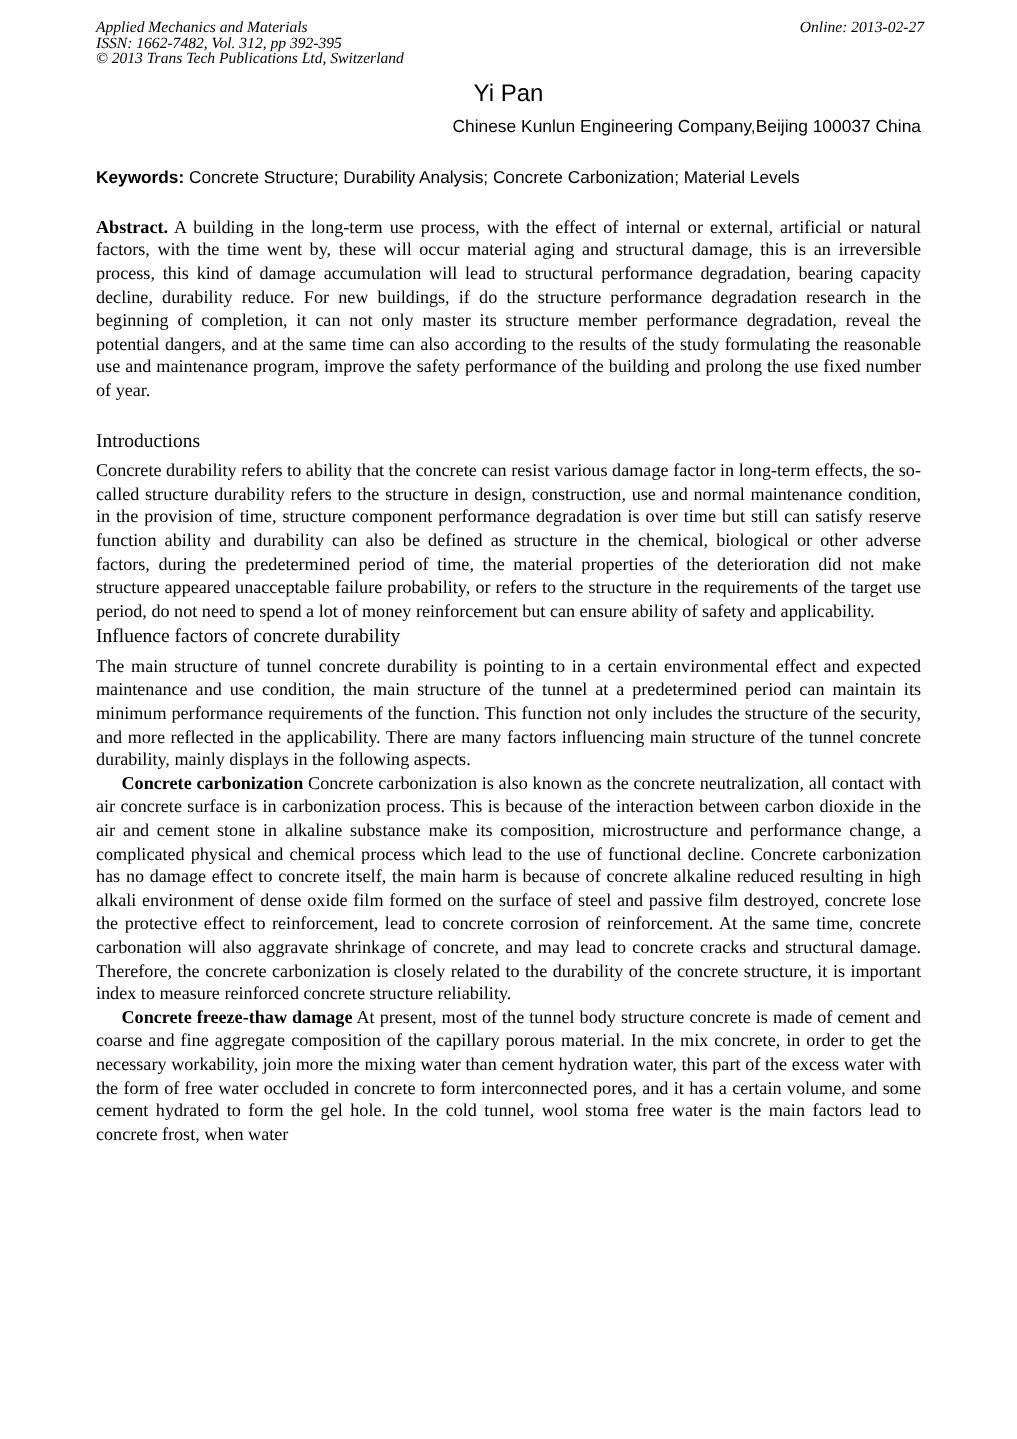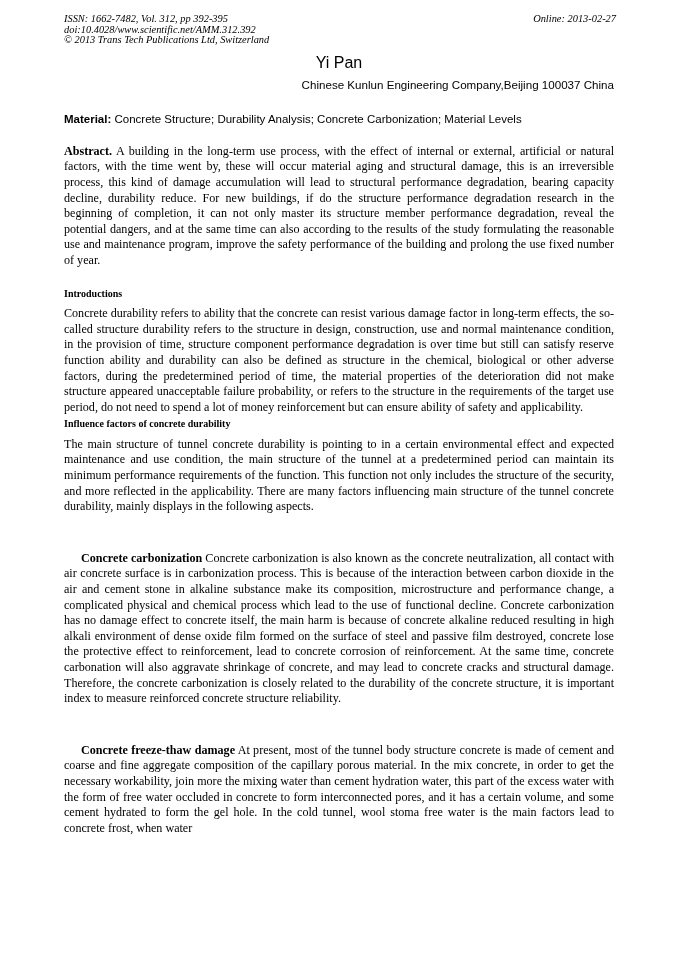--- a/index.html
+++ b/index.html
@@ -7,42 +7,42 @@
   .page { position: absolute; left: 64px; top: 14px; width: 550px; }
   .hdr { position: relative; font-family: "Liberation Serif", serif; font-style: italic; font-size: 10.4px; line-height: 10.6px; }
   .hdr .online { position: absolute; right: -2px; top: 0; text-align: right; }
   .title { font-family: "Liberation Sans", sans-serif; font-weight: bold; font-size: 14.6px; text-align: center; margin-top: 19px; line-height: 18px; }
   .author { font-family: "Liberation Sans", sans-serif; font-size: 16px; text-align: center; margin-top: 8px; line-height: 18px; }
   .affil { font-family: "Liberation Sans", sans-serif; font-size: 11.6px; text-align: right; margin-top: 6px; line-height: 14px; }
   .keywords { font-family: "Liberation Sans", sans-serif; font-size: 11.5px; margin-top: 20px; line-height: 14px; }
   .keywords b { font-weight: bold; }
   .body { font-family: "Liberation Serif", serif; font-size: 12.1px; line-height: 15.6px; text-align: justify; }
   .abstract { margin-top: 18px; }
-  .sec { font-family: "Liberation Serif", serif; font-weight: bold; font-size: 10px; line-height: 15.6px; }
+  .sec { font-family: "Liberation Serif", serif; font-weight: normal; font-size: 13px; line-height: 15.6px; }
   .sec1 { margin-top: 17px; margin-bottom: 5px; }
   .sec2 { margin-top: 1px; margin-bottom: 5px; }
-  .indent { text-indent: 17px; margin-top: 36px; }
+  .indent { text-indent: 17px; }
   p { margin: 0; }
 </style>
 </head>
 <body>
 
 <div class="page">
 
   <div class="hdr">
+    <div>Applied Mechanics and Materials</div>
     <div>ISSN: 1662-7482, Vol. 312, pp 392-395</div>
-    <div>doi:10.4028/www.scientific.net/AMM.312.392</div>
     <div>© 2013 Trans Tech Publications Ltd, Switzerland</div>
     <div class="online">Online: 2013-02-27</div>
   </div>
 
   <div class="author">Yi Pan</div>
   <div class="affil">Chinese Kunlun Engineering Company,Beijing 100037 China</div>
 
-  <div class="keywords"><b>Material:</b><span> Concrete Structure; Durability Analysis; Concrete Carbonization; Material Levels</span></div>
+  <div class="keywords"><b>Keywords:</b><span> Concrete Structure; Durability Analysis; Concrete Carbonization; Material Levels</span></div>
 
   <p class="body abstract"><b>Abstract.</b><span> A building in the long-term use process, with the effect of internal or external, artificial or natural factors, with the time went by, these will occur material aging and structural damage, this is an irreversible process, this kind of damage accumulation will lead to structural performance degradation, bearing capacity decline, durability reduce. For new buildings, if do the structure performance degradation research in the beginning of completion, it can not only master its structure member performance degradation, reveal the potential dangers, and at the same time can also according to the results of the study formulating the reasonable use and maintenance program, improve the safety performance of the building and prolong the use fixed number of year.</span></p>
 
   <div class="sec sec1">Introductions</div>
   <p class="body">Concrete durability refers to ability that the concrete can resist various damage factor in long-term effects, the so-called structure durability refers to the structure in design, construction, use and normal maintenance condition, in the provision of time, structure component performance degradation is over time but still can satisfy reserve function ability and durability can also be defined as structure in the chemical, biological or other adverse factors, during the predetermined period of time, the material properties of the deterioration did not make structure appeared unacceptable failure probability, or refers to the structure in the requirements of the target use period, do not need to spend a lot of money reinforcement but can ensure ability of safety and applicability.</p>
 
   <div class="sec sec2">Influence factors of concrete durability</div>
   <p class="body">The main structure of tunnel concrete durability is pointing to in a certain environmental effect and expected maintenance and use condition, the main structure of the tunnel at a predetermined period can maintain its minimum performance requirements of the function. This function not only includes the structure of the security, and more reflected in the applicability. There are many factors influencing main structure of the tunnel concrete durability, mainly displays in the following aspects.</p>
 
   <p class="body indent"><b>Concrete carbonization</b><span> Concrete carbonization is also known as the concrete neutralization, all contact with air concrete surface is in carbonization process. This is because of the interaction between carbon dioxide in the air and cement stone in alkaline substance make its composition, microstructure and performance change, a complicated physical and chemical process which lead to the use of functional decline. Concrete carbonization has no damage effect to concrete itself, the main harm is because of concrete alkaline reduced resulting in high alkali environment of dense oxide film formed on the surface of steel and passive film destroyed, concrete lose the protective effect to   reinforcement, lead to concrete corrosion of reinforcement. At the same time, concrete carbonation will also aggravate shrinkage of concrete, and may lead to concrete cracks and structural damage. Therefore, the concrete carbonization is closely related to the durability of the concrete structure, it is important index to measure reinforced concrete structure reliability.</span></p>

